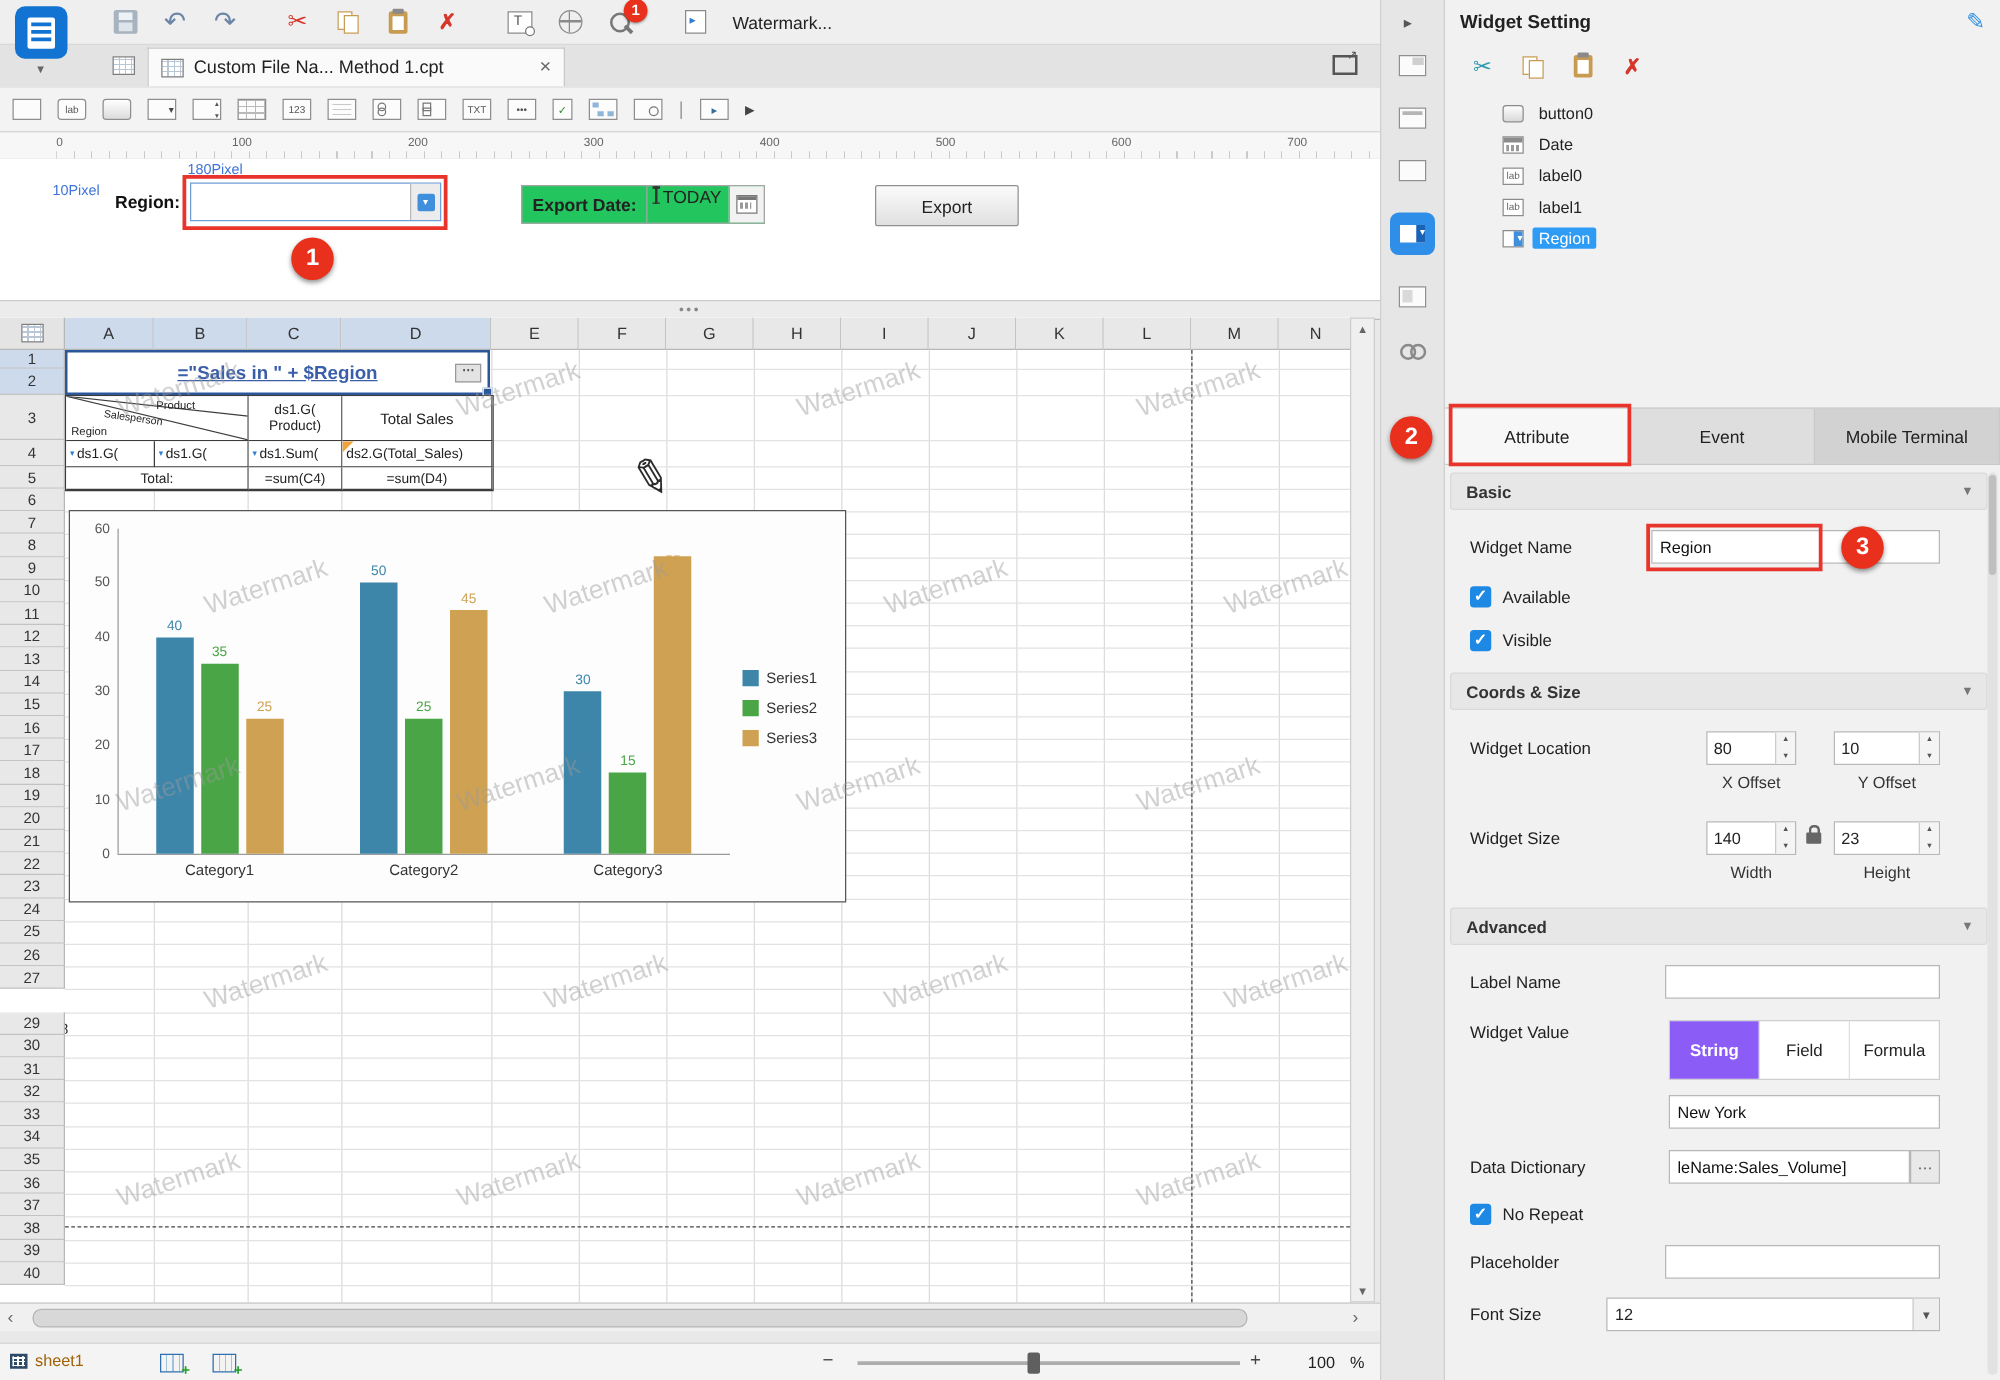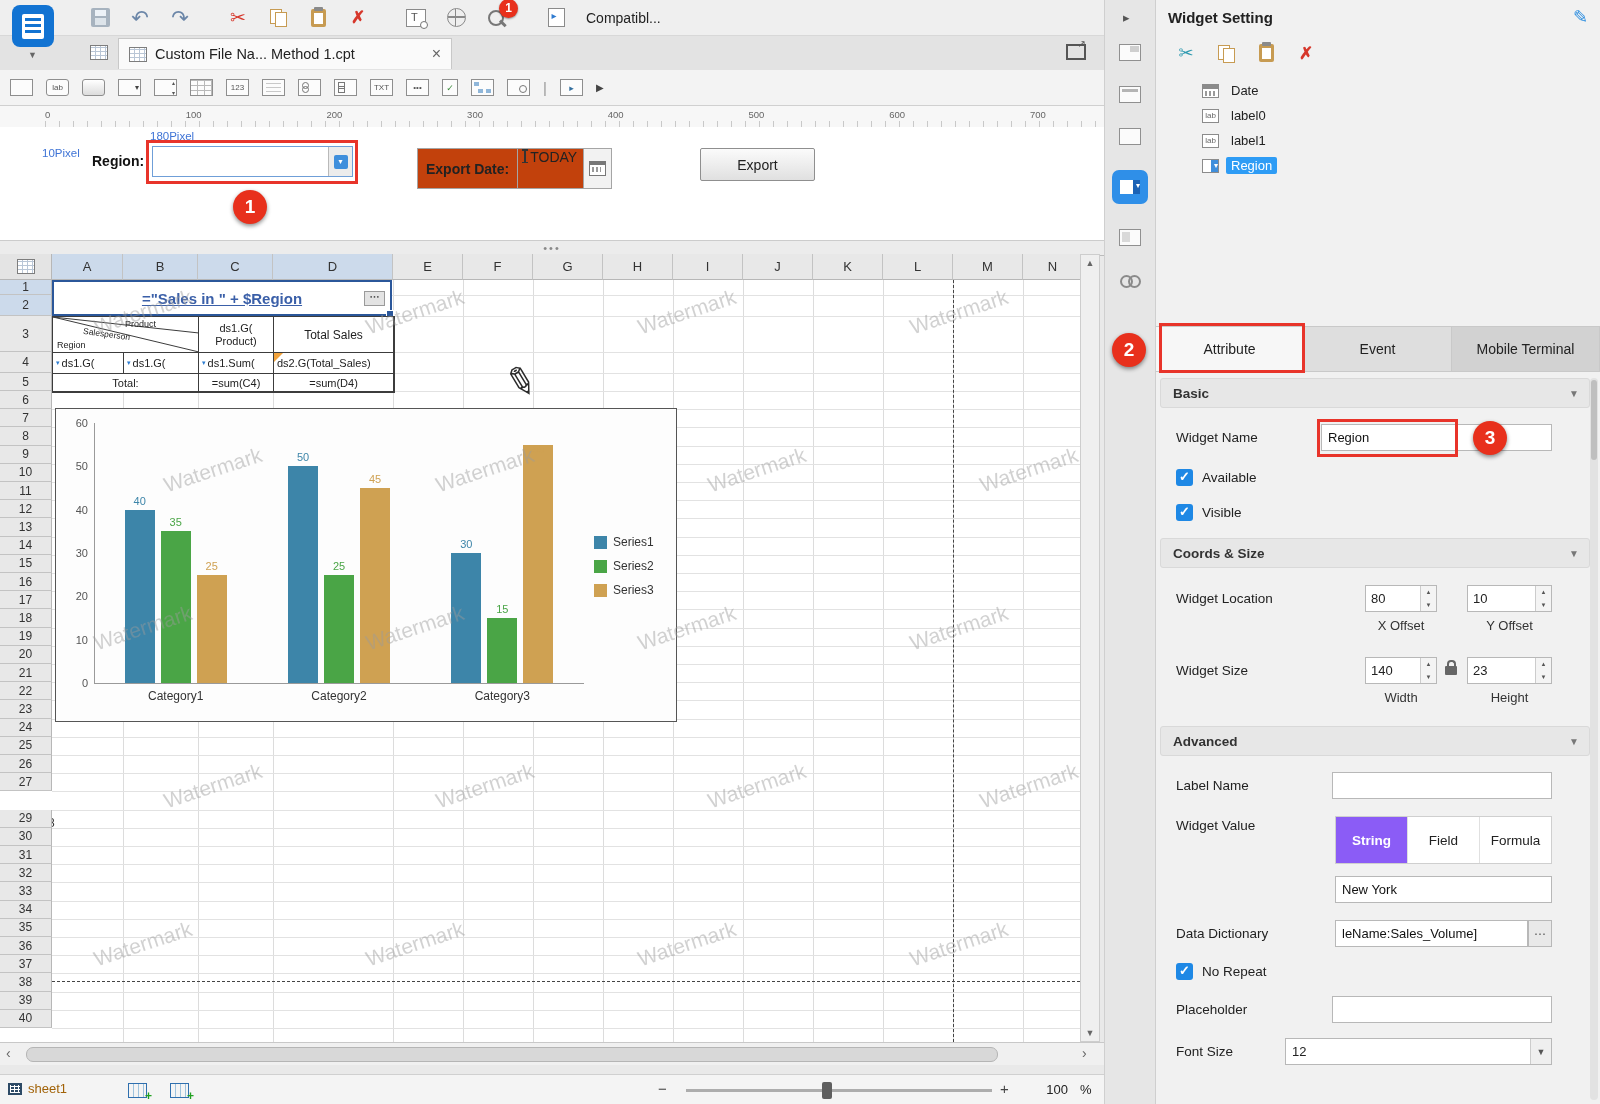--- a/index.html
+++ b/index.html
@@ -99,21 +99,21 @@
   .ruler-mark{position:absolute;top:3px;font-size:9.5px;color:#666}
 
   
   .params{position:absolute;left:0;top:127px;width:1104px;height:113px;background:#fff}
   .px-note{position:absolute;color:#3f74d6;font-size:11.5px}
   .form-label{position:absolute;font-size:14px;font-weight:bold;color:#111}
   .p-combo{position:absolute;left:152px;top:19px;width:201px;height:31px;border:1px solid #6f9fd8;background:#fff;display:flex;box-sizing:border-box}
   .p-combo-input{flex:1}
   .p-combo-btn{width:23px;border-left:1px solid #b9b9b9;background:#ececec;display:flex;align-items:center;justify-content:center}
   .mini-combo{width:14px;height:14px;background:#3f8fdc;color:#fff;font-size:8px;display:flex;align-items:center;justify-content:center;border-radius:2px}
-  .edg{position:absolute;left:417px;top:21px;height:41px;display:flex;align-items:stretch;border:1px solid #a5a5a5;background:#c2410c;box-sizing:border-box}
+  .edg{position:absolute;left:417px;top:21px;height:31px;display:flex;align-items:stretch;border:1px solid #a5a5a5;background:#22c55e;box-sizing:border-box}
   .edg-label{display:flex;align-items:center;padding:0 8px;font-weight:bold;font-size:14px;border-right:1px solid #a5a5a5}
   .edg-val{display:flex;padding:0 6px;font-size:14px;gap:4px}
   .ibeam{width:2px;height:14px;background:#333;position:relative}
   .ibeam::before{content:"";position:absolute;left:-2px;top:0;width:6px;height:1.5px;background:#333}
   .ibeam::after{content:"";position:absolute;left:-2px;bottom:0;width:6px;height:1.5px;background:#333}
   .cal-btn{width:27px;display:flex;align-items:center;justify-content:center;border-left:1px solid #a5a5a5;background:#f2f2f2}
   .btn-export{position:absolute;left:700px;top:21px;width:113px;height:31px;border:1px solid #8f8f8f;border-radius:2px;
               background:linear-gradient(#fbfbfb,#e0e0e0);display:flex;align-items:center;justify-content:center;font-size:14px;cursor:pointer}
 
   .splitter{position:absolute;left:0;top:240px;width:1104px;height:14px;background:#ececec;border-top:1px solid #ccc;border-bottom:1px solid #bbb;
@@ -295,21 +295,21 @@
       <span class="tbi">
           <span class="ic-globe"></span>
         </span>
       <span class="tbi">
         <span class="ic-lens"></span>
         <span class="badge-sm">1</span>
       </span>
       <span class="tbi" style="margin-left:20px">
           <span class="ic-compat"></span>
         </span>
-      <span class="compat-label">Compatibl...</span>
+      <span class="compat-label">Watermark...</span>
     </div>
 
     <div class="tabbar"></div>
     <span class="view-ic mini-grid" style="position:absolute"></span>
     <div class="doc-tab">
       <span class="mini-grid"></span>
       <span class="title">Custom File Na... Method 1.cpt</span>
       <span class="close">×</span>
     </div>
     <span class="pop"></span>
@@ -653,20 +653,24 @@
           <span class="ic-pages"></span>
         </span>
       <span class="tbi">
           <span class="ic-clip"></span>
         </span>
       <span class="tbi glyph g-del">✗</span>
     </div>
 
     <div class="ptree">
         <div class="tree-item" style="padding-left: 46px;">
+          <div class="ti ti-button"></div>
+          <div class="tree-label">button0</div>
+        </div>
+        <div class="tree-item" style="padding-left: 46px;">
           <div class="ti ti-date"></div>
           <div class="tree-label">Date</div>
         </div>
         <div class="tree-item" style="padding-left: 46px;">
           <div class="ti ti-label">lab</div>
           <div class="tree-label">label0</div>
         </div>
         <div class="tree-item" style="padding-left: 46px;">
           <div class="ti ti-label">lab</div>
           <div class="tree-label">label1</div>

